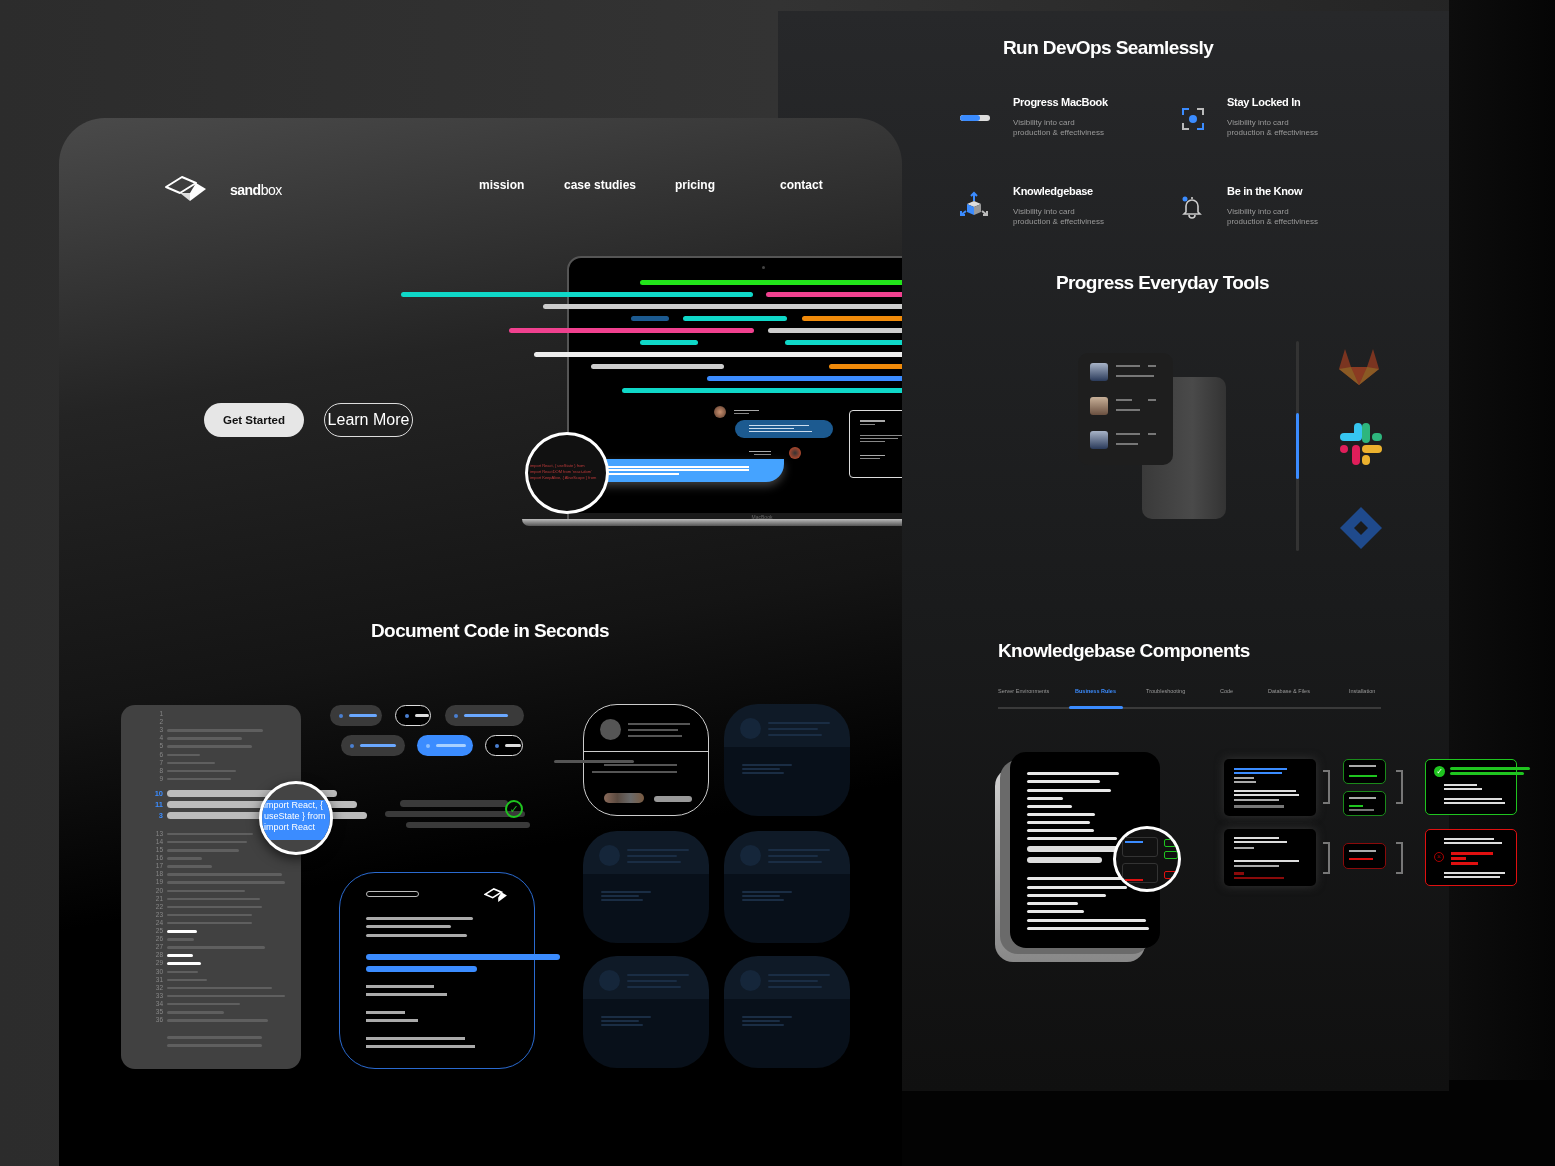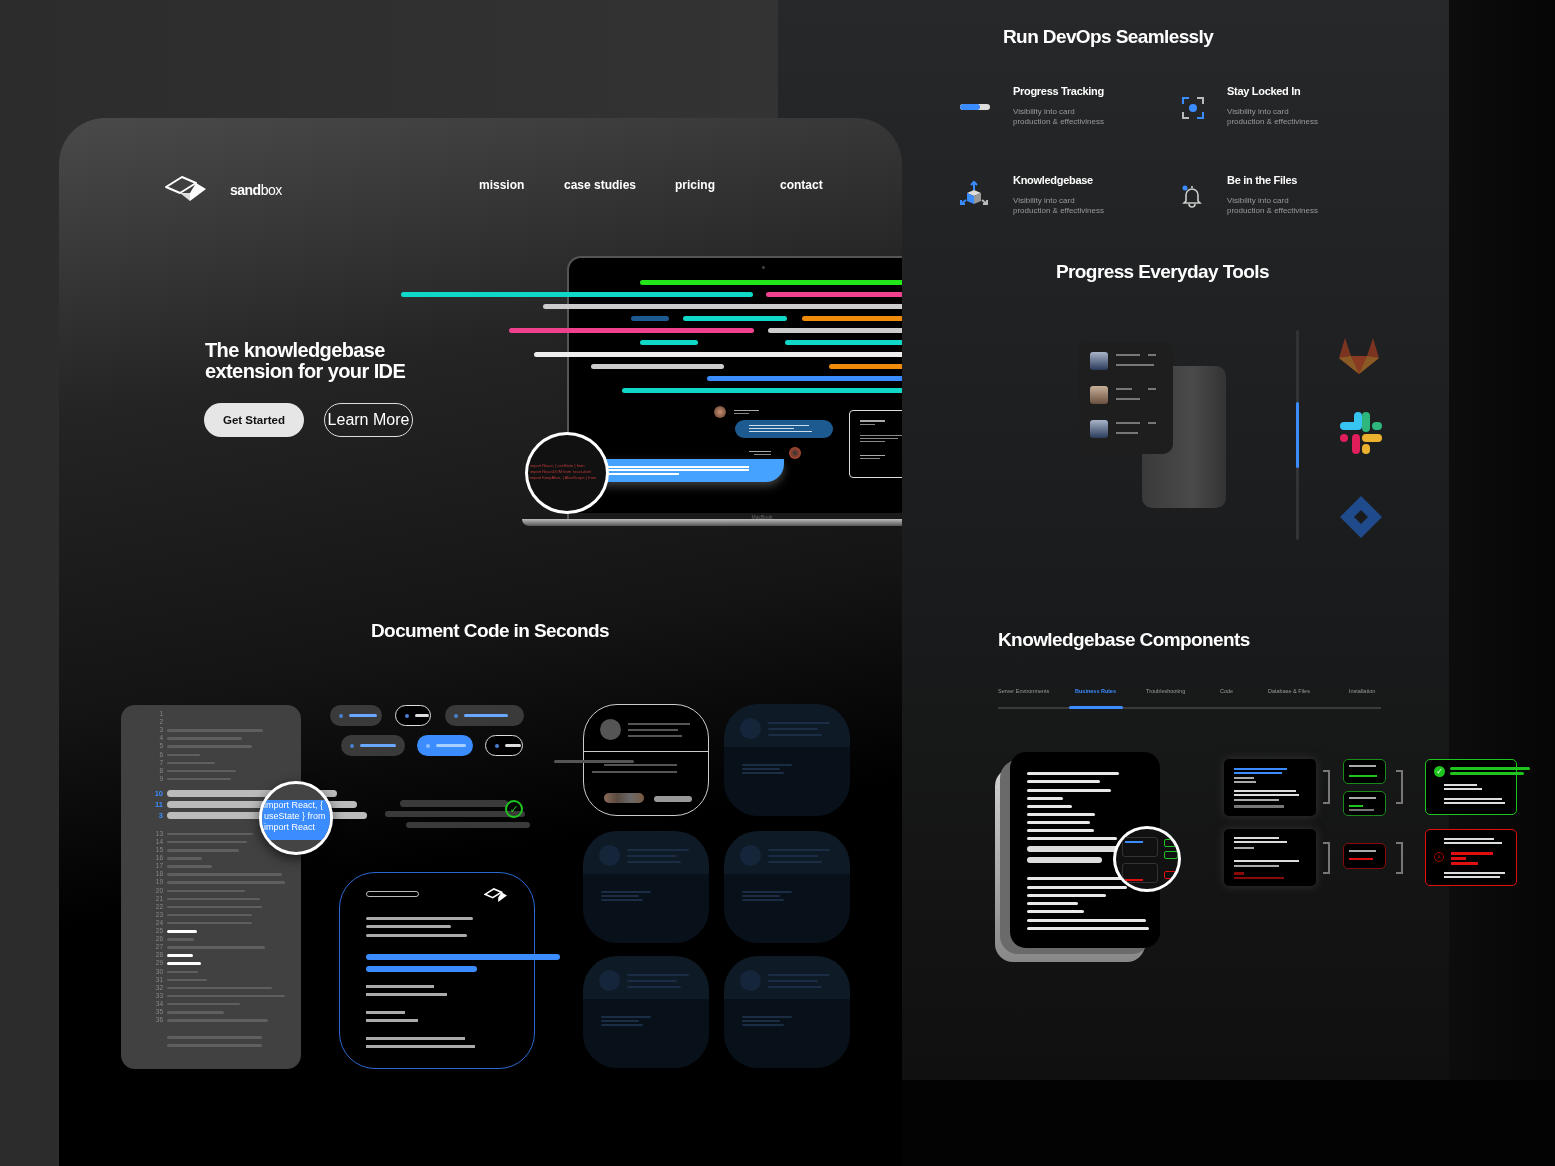--- a/index.html
+++ b/index.html
@@ -1,20 +1,20 @@
 <!DOCTYPE html>
 <html><head>
 <meta charset="utf-8">
 <style>
 *{box-sizing:border-box;margin:0;padding:0}
 html,body{width:1555px;height:1166px;overflow:hidden;background:#000}
 body{position:relative;font-family:"Liberation Sans",sans-serif;color:#fff}
 .bg-left{position:absolute;left:0;top:0;width:1555px;height:1166px;background:linear-gradient(90deg,#2c2c2c 0%,#333 50%,#222 100%)}
 .bg-right-dark{position:absolute;left:1449px;top:0;width:106px;height:1166px;background:linear-gradient(90deg,#0d0d0d,#050505)}
-.right-panel{position:absolute;left:778px;top:0;width:671px;height:1080px;background:linear-gradient(180deg,#27282a 0%,#1a1b1c 55%,#101010 100%)}
+.right-panel{position:absolute;left:778px;top:11px;width:671px;height:1080px;background:linear-gradient(180deg,#27282a 0%,#1a1b1c 55%,#101010 100%)}
 .hero-card{position:absolute;left:59px;top:118px;width:843px;height:1048px;border-radius:46px 46px 0 0;background:linear-gradient(170deg,#4a4a4a 0%,#242424 25%,#141414 50%,#000 68%,#000 100%);overflow:hidden}
 .bottom-strip{position:absolute;left:902px;top:1080px;width:653px;height:86px;background:#030303}
 .abs{position:absolute}
 .logo{left:105px;top:56px;display:flex;align-items:center;gap:22px}
 .logo-text{font-size:14px;letter-spacing:-0.5px}
 .logo-text b{font-weight:700}
 .nav{top:60px;font-size:12px;font-weight:700;color:#fff;cursor:pointer}
 .hero-title{left:146px;top:222px;font-size:20px;font-weight:700;line-height:21px;letter-spacing:-0.6px;width:260px}
 .btn-primary{left:145px;top:285px;width:100px;height:34px;border-radius:17px;background:#e6e6e6;color:#111;font-size:11.5px;font-weight:700;display:flex;align-items:center;justify-content:center;border:none}
 .btn-outline{left:265px;top:285px;width:89px;height:34px;border-radius:17px;border:1px solid #ddd;color:#fff;font-size:16px;display:flex;align-items:center;justify-content:center;background:transparent}
@@ -44,21 +44,21 @@
 <div class="bg-right-dark"></div>
 <div class="bottom-strip"></div>
 
 <div class="right-panel">
   <div class="abs section-title" style="left:225px;top:26px">Run DevOps Seamlessly</div>
 
   <div class="abs" style="left:182px;top:104px;width:30px;height:6px;border-radius:3px;background:#ddd;overflow:hidden">
     <div style="width:65%;height:100%;background:#3b8cff;border-radius:3px"></div>
   </div>
   <div class="abs" style="left:235px;top:85px">
-    <div class="feat-title">Progress Tracking</div>
+    <div class="feat-title">Progress MacBook</div>
     <div class="feat-desc"><span>Visibility into card</span><br><span>production &amp; effectiviness</span></div>
   </div>
 
   <div class="abs" style="left:403px;top:96px">
     <svg width="24" height="24" viewBox="0 0 24 24">
         <path d="M2 8V2h6M16 2h6v6M22 16v6h-6M8 22H2v-6" stroke="#bbb" stroke-width="2" fill="none"></path>
         <path d="M2 8V2h6M22 16v6h-6" stroke="#3b8cff" stroke-width="2" fill="none"></path>
         <circle cx="12" cy="12" r="4" fill="#3b8cff"></circle>
       </svg>
   </div>
@@ -82,21 +82,21 @@
     <div class="feat-desc"><span>Visibility into card</span><br><span>production &amp; effectiviness</span></div>
   </div>
 
   <div class="abs" style="left:403px;top:184px">
     <svg width="22" height="24" viewBox="0 0 22 24">
         <path d="M11 2v2M5 17V11a6 6 0 0112 0v6l2 2H3z M8 20a3 3 0 006 0" stroke="#ccc" stroke-width="1.6" fill="none"></path>
         <circle cx="4" cy="4" r="2.5" fill="#3b8cff"></circle>
       </svg>
   </div>
   <div class="abs" style="left:449px;top:174px">
-    <div class="feat-title">Be in the Files</div>
+    <div class="feat-title">Be in the Know</div>
     <div class="feat-desc"><span>Visibility into card</span><br><span>production &amp; effectiviness</span></div>
   </div>
 
   <div class="abs section-title" style="left:278px;top:261px">Progress Everyday Tools</div>
 
   <div class="abs" style="left:364px;top:366px;width:84px;height:142px;border-radius:10px;background:linear-gradient(90deg,#3a3a3a,#4a4a4a 60%,#333)"></div>
   <div class="abs" style="left:300px;top:342px;width:95px;height:112px;border-radius:10px;background:#1e1e1e">
     <div class="abs" style="left:12px;top:10px;width:18px;height:18px;border-radius:3px;background:linear-gradient(#a8b4c8,#2a3a5a)"></div>
     <div class="abs" style="left:38px;top:12px;width:24px;height:1.5px;background:#777"></div>
       <div class="abs" style="left:70px;top:12px;width:8px;height:1.5px;background:#777"></div>
@@ -249,23 +249,20 @@
         <path d="M32 9l10 6-16 12v-8z" fill="#fff"></path>
         <path d="M16 19l10 0v8z" fill="#ddd"></path>
       </svg>
     <span class="logo-text"><b>sand</b><span>box</span></span>
   </div>
   <a class="abs nav" style="left:420px">mission</a>
   <a class="abs nav" style="left:505px">case studies</a>
   <a class="abs nav" style="left:616px">pricing</a>
   <a class="abs nav" style="left:721px">contact</a>
 
-  <div class="abs hero-title">
-    <span>The knowledgebase</span><br><span>extension for your IDE</span>
-  </div>
   <button class="abs btn-primary">Get Started</button>
   <button class="abs btn-outline">Learn More</button>
 
   <div class="abs laptop">
     <div class="abs" style="left:193px;top:8px;width:3px;height:3px;border-radius:50%;background:#444"></div>
     <div class="abs" style="left:280px;top:152px;width:76px;height:68px;border:1px solid #ddd;border-radius:4px">
       <div class="abs" style="left:10px;top:9px;width:25px;height:1.5px;background:#aaa"></div>
       <div class="abs" style="left:10px;top:13px;width:15px;height:1px;background:#888"></div>
       <div class="abs" style="left:10px;top:24px;width:45px;height:1px;background:#888"></div>
       <div class="abs" style="left:10px;top:27px;width:38px;height:1px;background:#888"></div>

